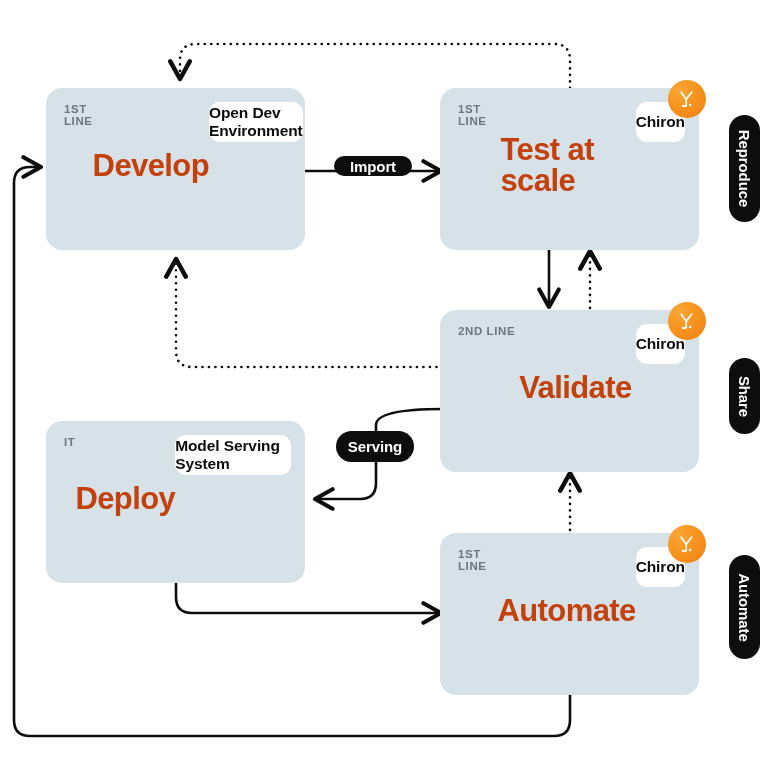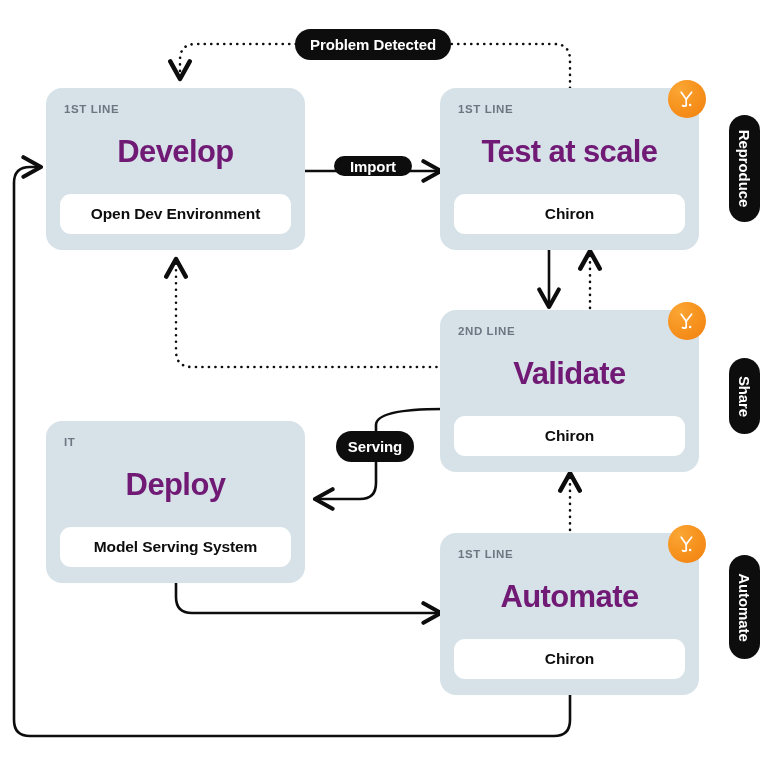--- a/index.html
+++ b/index.html
@@ -29,38 +29,37 @@
   }
 
   
   .card {
     position: absolute;
     background: #d7e2e8;
     border-radius: 16px;
     box-sizing: border-box;
     padding: 14px 14px 16px 14px;
     display: flex;
-    flex-direction: column;
   }
   .card-lane {
     font-size: 11.5px;
     font-weight: bold;
     letter-spacing: 0.6px;
     color: #6b7780;
     line-height: 1;
     margin: 2px 0 0 4px;
   }
   .card-title {
     flex: 1 1 auto;
     display: flex;
     align-items: center;
     justify-content: center;
     font-size: 31px;
     font-weight: bold;
-    color: #701a75;
+    color: #c2410c;
     letter-spacing: -0.6px;
     line-height: 1;
     padding-bottom: 6px;
   }
   .card-tool {
     background: #ffffff;
     border-radius: 11px;
     height: 40px;
     display: flex;
     align-items: center;
@@ -198,21 +197,20 @@
   </div>
   <div class="badge" style="left:668px; top:525px;">
     <svg width="24" height="24" viewBox="0 0 24 24" aria-hidden="true">
       <path d="M6.2 5.2 L11.2 12.3 L16.6 5.2" fill="none" stroke="#ffffff" stroke-width="1.7" stroke-linecap="round" stroke-linejoin="round"></path>
       <path d="M11.2 12.3 L11.2 18.4" fill="none" stroke="#ffffff" stroke-width="1.7" stroke-linecap="round"></path>
       <path d="M7.5 18.6 Q10.2 19.6 11.2 18.4" fill="none" stroke="#ffffff" stroke-width="1.7" stroke-linecap="round"></path>
       <circle cx="15.1" cy="17.9" r="1.25" fill="#ffffff"></circle>
     </svg>
   </div>
 
-  <div class="pill" style="left:295px; top:29px; width:156px; height:31px;">Problem Detected</div>
 
   <div class="pill" style="left:334px; top:156px; width:78px; height:20px;">Import</div>
 
   <div class="pill" style="left:336px; top:431px; width:78px; height:31px;">Serving</div>
 
   <div class="vpill" style="left:729px; top:115px; height:107px;">
     <span>Reproduce</span>
   </div>
 
   <div class="vpill" style="left:729px; top:358px; height:76px;">

